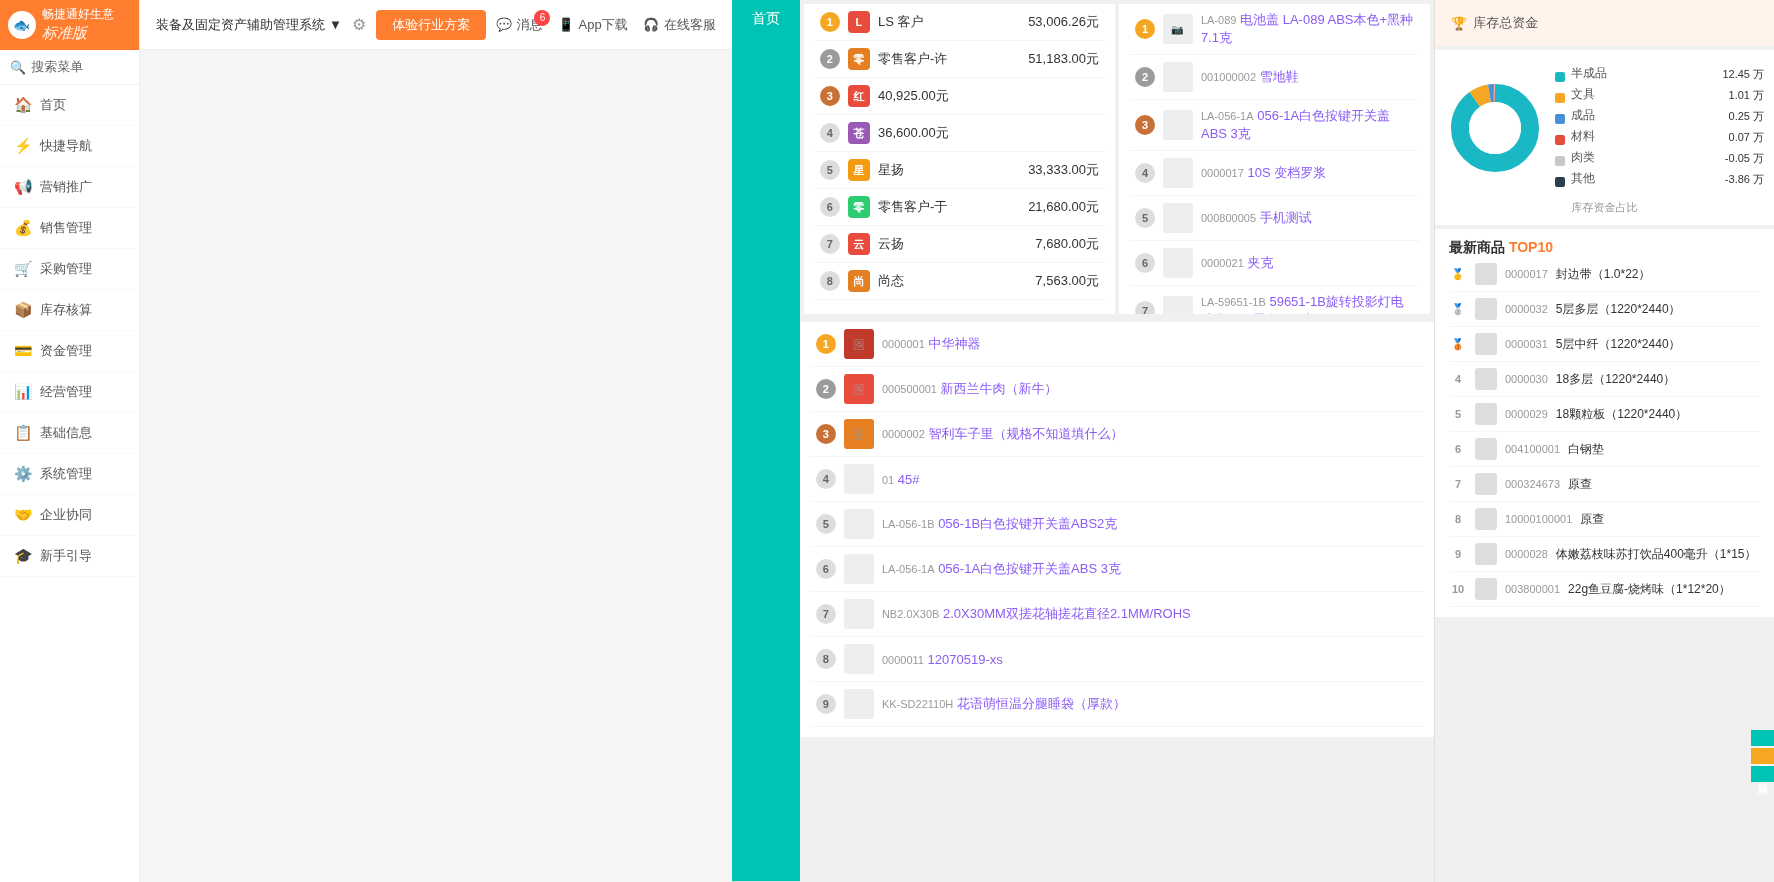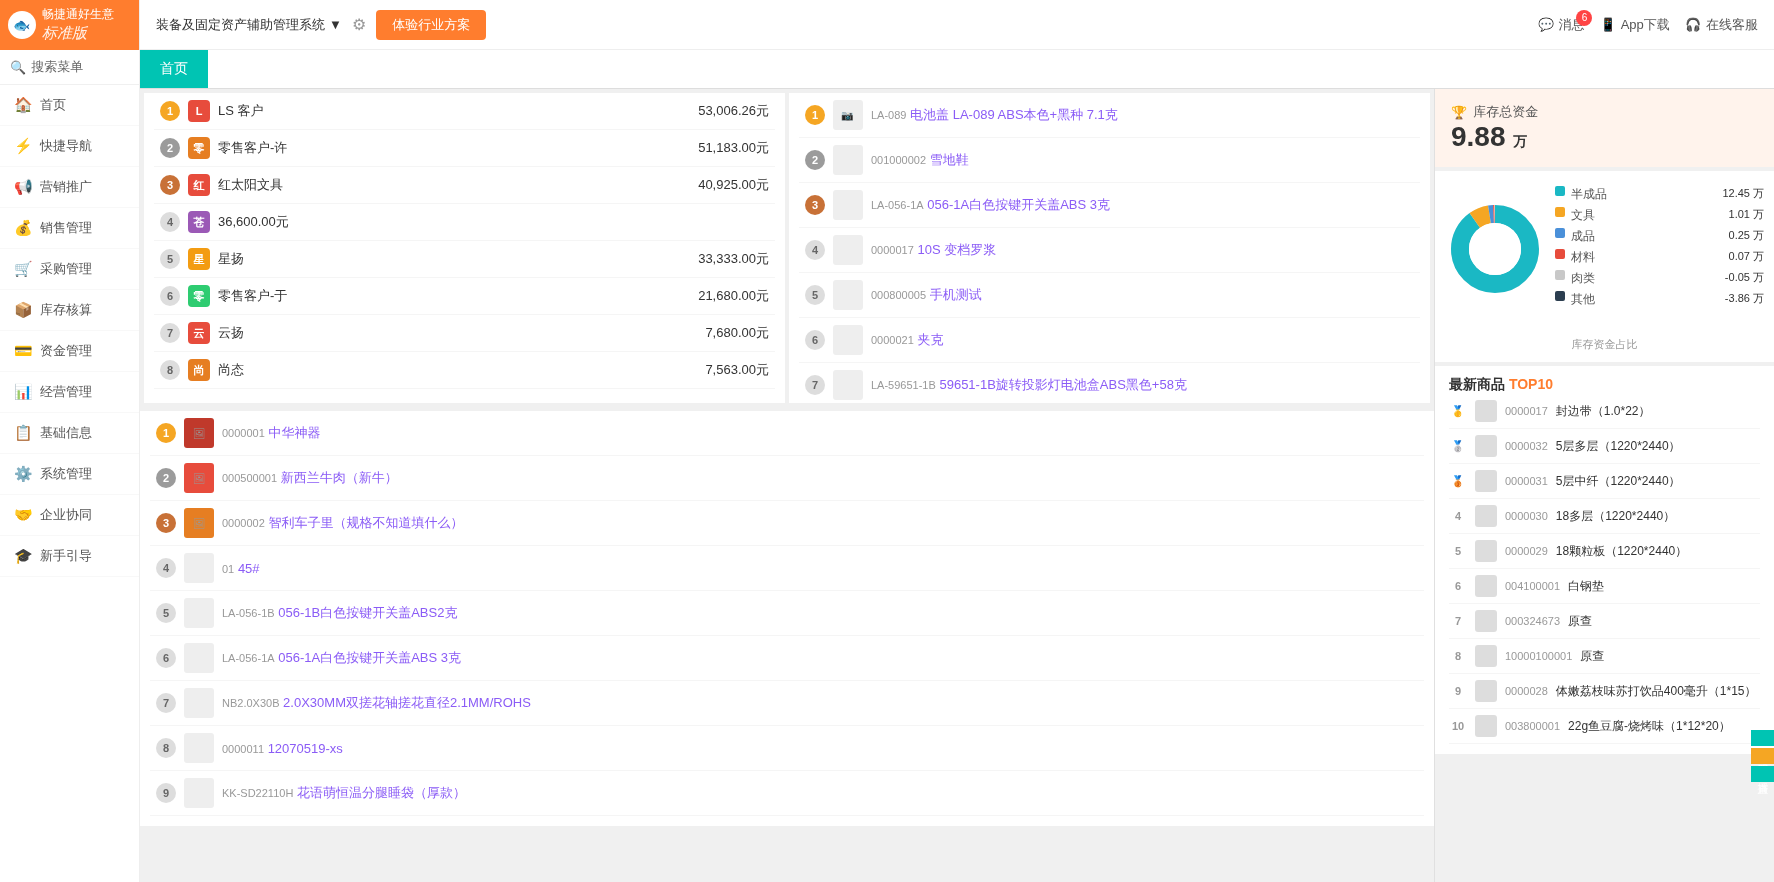--- a/index.html
+++ b/index.html
@@ -51,21 +51,21 @@
       color: #555;
       font-size: 13px;
       border-bottom: 1px solid #f8f8f8;
     }
     .nav-item .nav-icon { font-size: 15px; width: 18px; text-align: center; }
 
     
     .main-area {
       flex: 1;
       display: flex;
-      flex-direction: column;
+      flex-direction: row;
       overflow: hidden;
     }
 
     
     .topbar {
       height: 50px;
       background: #fff;
       display: flex;
       align-items: center;
       padding: 0 16px;
@@ -210,27 +210,27 @@
     .donut-container {
       display: flex; align-items: center; gap: 10px;
       padding: 5px 0;
     }
     .donut-chart {
       width: 100px; height: 100px;
       flex-shrink: 0;
     }
     .legend { flex: 1; font-size: 12px; }
     .legend-item {
-      display: flex; align-items: flex-start; gap: 6px;
+      display: flex; align-items: flex-end; gap: 6px;
       margin-bottom: 4px; justify-content: space-between;
     }
     .legend-color { width: 10px; height: 10px; border-radius: 2px; flex-shrink: 0; }
     .legend-label { flex: 1; color: #555; }
     .legend-value { color: #333; font-size: 11px; white-space: nowrap; }
-    .chart-footer { font-size: 11px; color: #999; text-align: center; margin-top: 20px; }
+    .chart-footer { font-size: 11px; color: #999; text-align: center; margin-top: 4px; }
 
     .newest-section {
       background: #fff;
       padding: 10px 14px;
     }
     .newest-title { font-size: 14px; font-weight: bold; color: #333; margin-bottom: 0; }
     .newest-title .top-tag { color: #ff7d2e; }
     .newest-item {
       display: flex; align-items: center; gap: 8px;
       padding: 6px 0;
@@ -405,21 +405,20 @@
               </div>
               <div class="rank-item">
                 <div class="rank-num silver">2</div>
                 <div class="rank-avatar" style="background:#e67e22">零</div>
                 <div class="rank-name">零售客户-许</div>
                 <div class="rank-value">51,183.00元</div>
               </div>
               <div class="rank-item">
                 <div class="rank-num bronze">3</div>
                 <div class="rank-avatar" style="background:#e74c3c">红</div>
-                <div class="rank-name">红太阳文具</div>
                 <div class="rank-value">40,925.00元</div>
               </div>
               <div class="rank-item">
                 <div class="rank-num normal">4</div>
                 <div class="rank-avatar" style="background:#9b59b6">苍</div>
                 <div class="rank-value">36,600.00元</div>
               </div>
               <div class="rank-item">
                 <div class="rank-num normal">5</div>
                 <div class="rank-avatar" style="background:#f39c12">星</div>
@@ -590,24 +589,20 @@
       </div>
     </div>
 
     <div class="right-panel">
 
       <div class="inventory-card">
         <div class="inventory-title">
           <span>🏆</span>
           <span>库存总资金</span>
         </div>
-        <div class="inventory-amount">
-          <span>9.88</span>
-          <span class="unit">万</span>
-        </div>
       </div>
 
       <div class="chart-section">
         <div class="donut-container">
 
           <svg class="donut-chart" viewBox="0 0 100 100">
 
             <circle cx="50" cy="50" r="35" fill="none" stroke="#eee" stroke-width="18"></circle>
 
             <circle cx="50" cy="50" r="35" fill="none" stroke="#1ab8c4" stroke-width="18" stroke-dasharray="198 220" stroke-dashoffset="0" transform="rotate(-90 50 50)"></circle>

